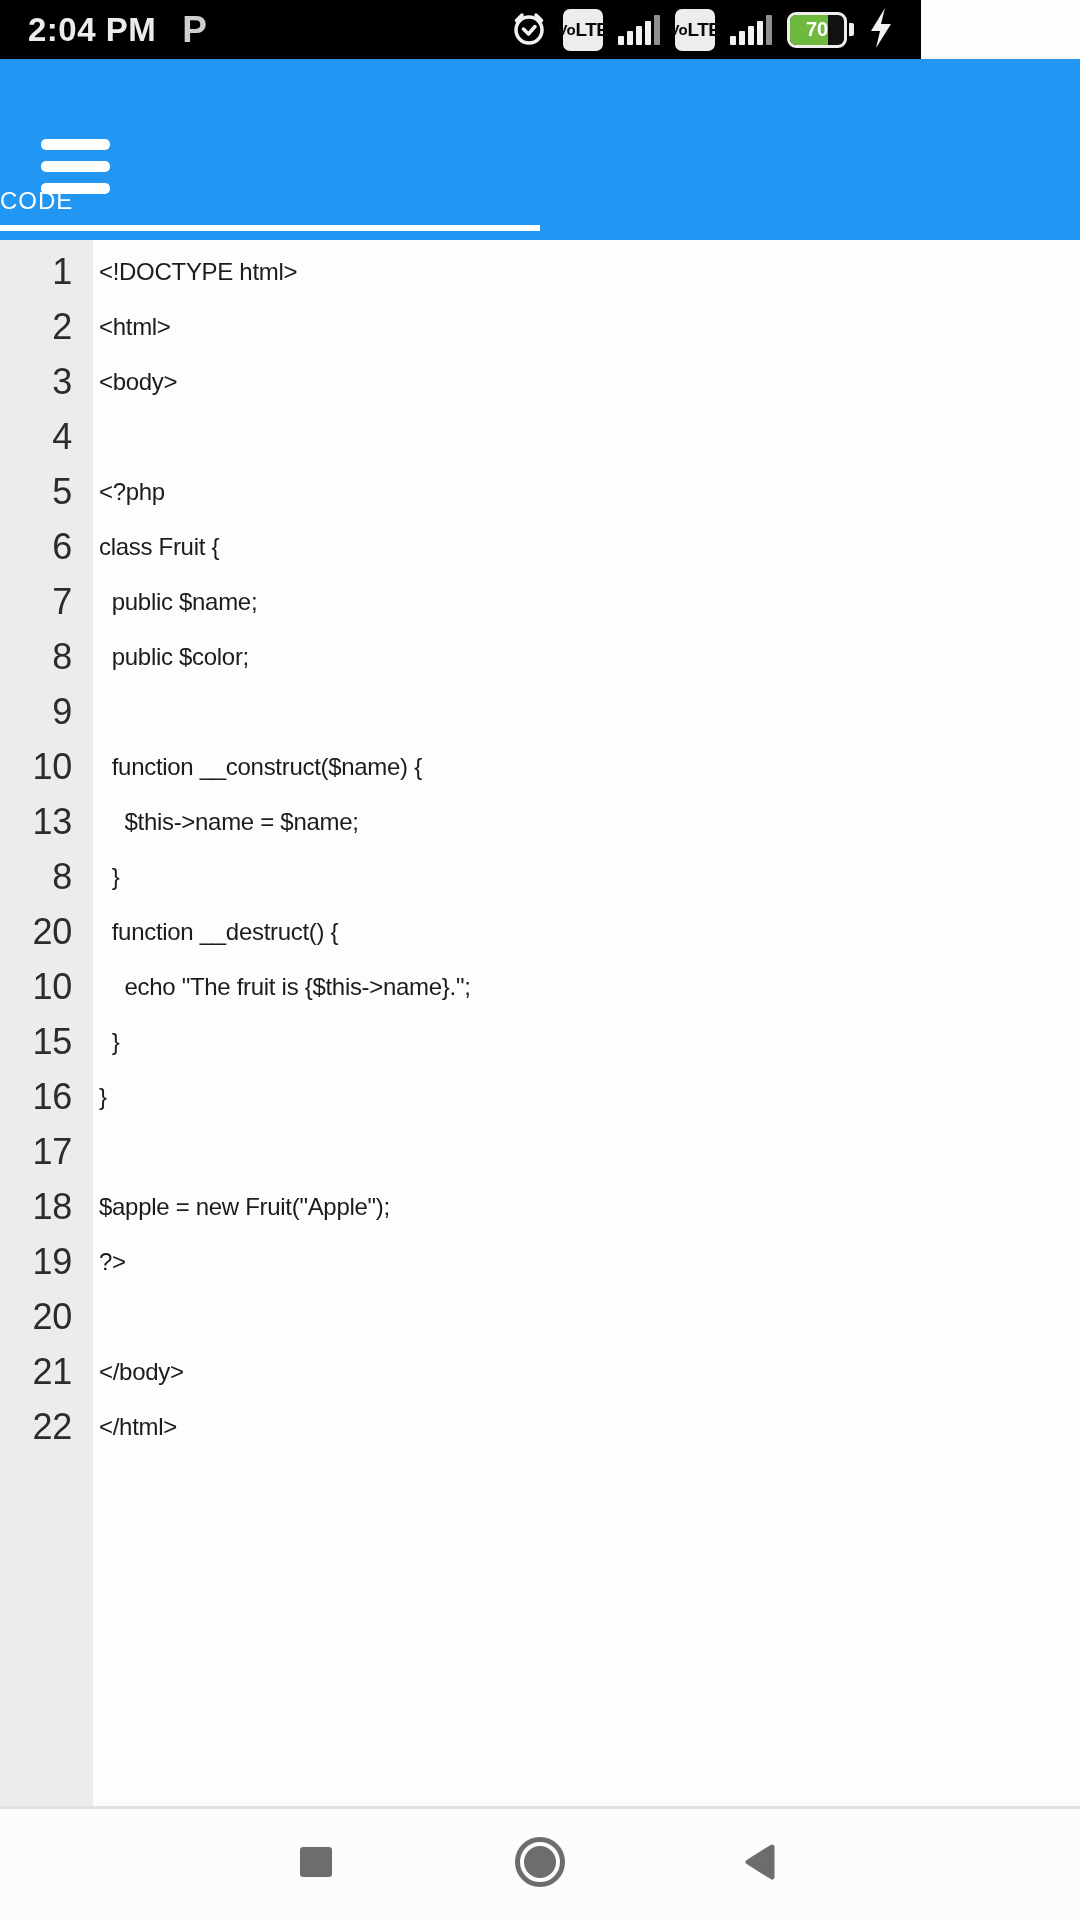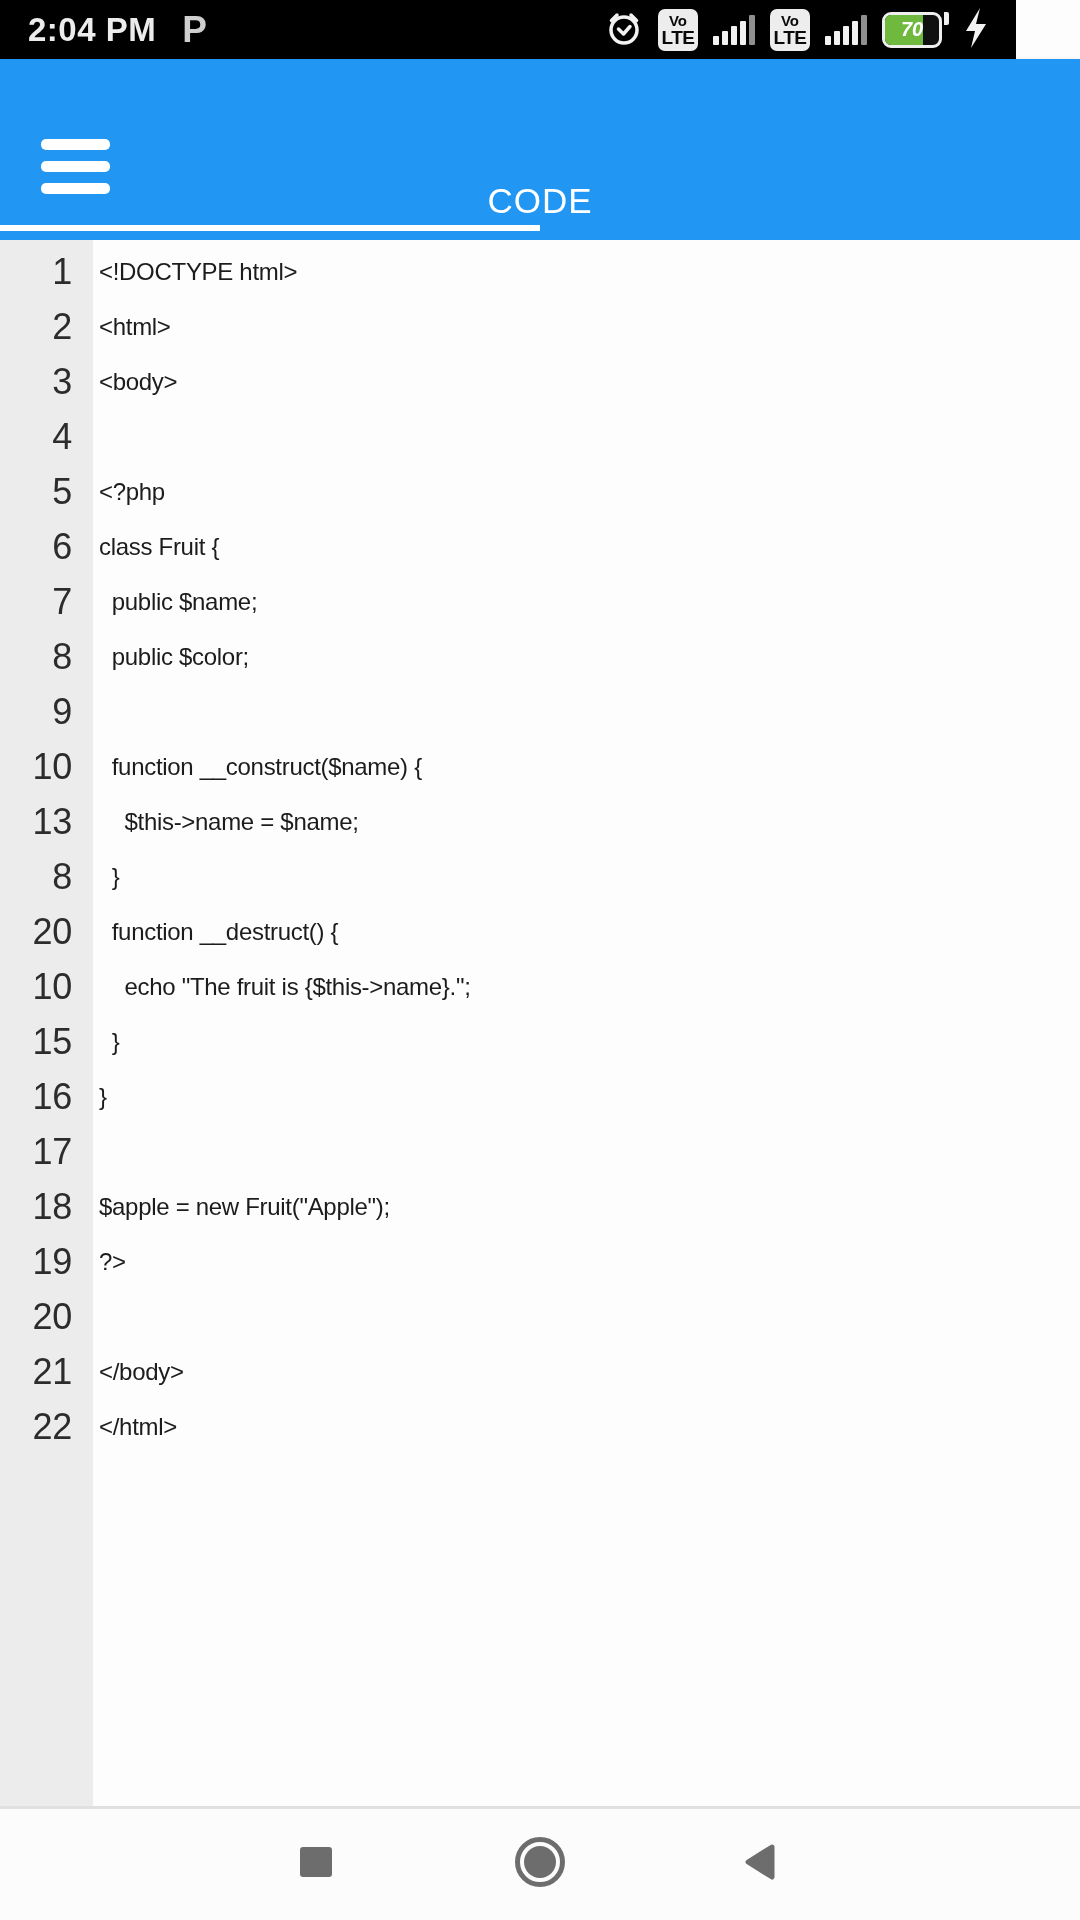--- a/index.html
+++ b/index.html
@@ -3,42 +3,42 @@
 <meta charset="utf-8">
 <style>
   html,body{margin:0;padding:0;background:#555;}
   .phone{
     position:relative;width:1080px;height:1920px;margin:0 auto;
     background:#fdfdfd;overflow:hidden;
     font-family:"Liberation Sans","DejaVu Sans",sans-serif;
   }
   
   .statusbar{
-    position:absolute;top:0;left:0;width:1016px;height:59px;
+    position:absolute;top:0;left:0;width:921px;height:59px;
     background:#000;display:flex;align-items:center;
     padding:0 28px;box-sizing:border-box;color:#f2f2f2;
   }
   .sb-time{font-size:33px;font-weight:700;letter-spacing:.5px;color:#ececec;}
   .sb-p{margin-left:26px;font-size:37px;font-weight:700;color:#cfcfcf;}
   .sb-right{margin-left:auto;display:flex;align-items:center;gap:15px;}
   .volte{
     background:#ededed;color:#0a0a0a;border-radius:7px;
-    width:40px;height:42px;display:flex;flex-direction:column;
+    width:40px;height:42px;display:flex;flex-direction:row;
     align-items:center;justify-content:center;line-height:1;
     font-weight:700;
   }
   .volte .v1{font-size:15px;} .volte .v2{font-size:19px;letter-spacing:-0.5px;}
   .sigbars{display:flex;align-items:flex-end;gap:3px;height:30px;}
   .sigbars i{display:block;width:6px;background:#f2f2f2;border-radius:1px;}
   .sigbars i:nth-child(1){height:9px;}
   .sigbars i:nth-child(2){height:14px;}
   .sigbars i:nth-child(3){height:19px;}
   .sigbars i:nth-child(4){height:24px;}
   .sigbars i:nth-child(5){height:30px;background:#8f8f8f;}
-  .battery{display:flex;align-items:flex-start;font-style:italic;}
+  .battery{display:flex;align-items:center;}
   .batt-body{
     position:relative;width:54px;height:30px;border:3px solid #efefef;
     border-radius:9px;background:#111;overflow:hidden;
   }
   .batt-fill{position:absolute;left:0;top:0;bottom:0;background:#6fb93f;border-radius:5px 0 0 5px;}
   .batt-label{
     position:absolute;inset:0;display:flex;align-items:center;justify-content:center;
     font-size:20px;font-weight:700;color:#fff;
   }
   .batt-nub{width:5px;height:13px;background:#efefef;border-radius:0 2px 2px 0;margin-left:2px;}
@@ -48,21 +48,21 @@
     background:#2196f3;box-shadow:0 3px 6px rgba(0,0,0,.25);
   }
   .hamburger{position:absolute;left:41px;top:80px;width:69px;cursor:pointer;}
   .hamburger i{display:block;width:69px;height:11px;background:#fff;border-radius:5px;margin-bottom:11px;}
   .hamburger i:last-child{margin-bottom:0;}
   .tabs{
     position:absolute;left:0;right:0;bottom:0;height:92px;
     display:flex;align-items:center;padding-top:14px;box-sizing:border-box;
   }
   .tab{
-    flex:1;text-align:center;font-size:35px;font-weight:500;
+    flex:1;font-size:24px;font-weight:500;
     letter-spacing:1px;color:rgba(255,255,255,.85);
   }
   .tab.active{color:#ffffff;}
   .tab-underline{
     position:absolute;left:0;bottom:9px;width:50%;height:6px;background:#ffffff;
   }
   
   .codearea{
     position:absolute;top:240px;left:0;width:1080px;height:1566px;
     background:linear-gradient(to right,#ececec 0,#ececec 93px,#fdfdfd 93px);

